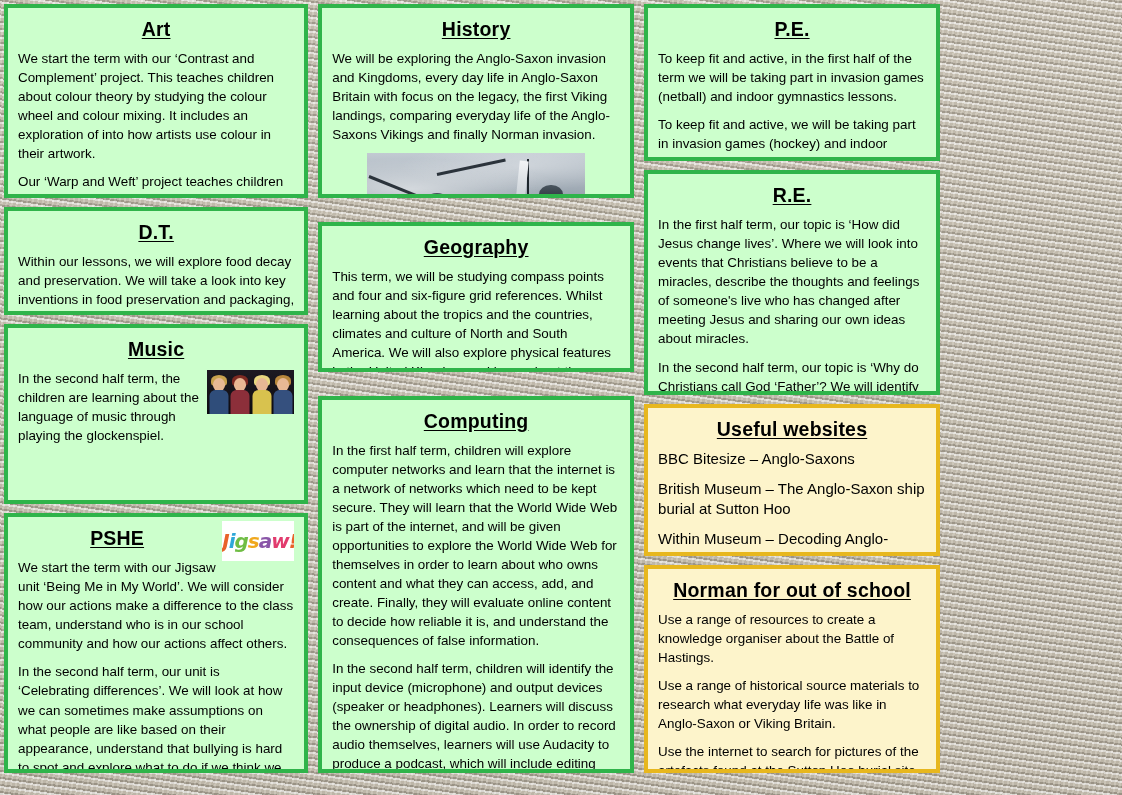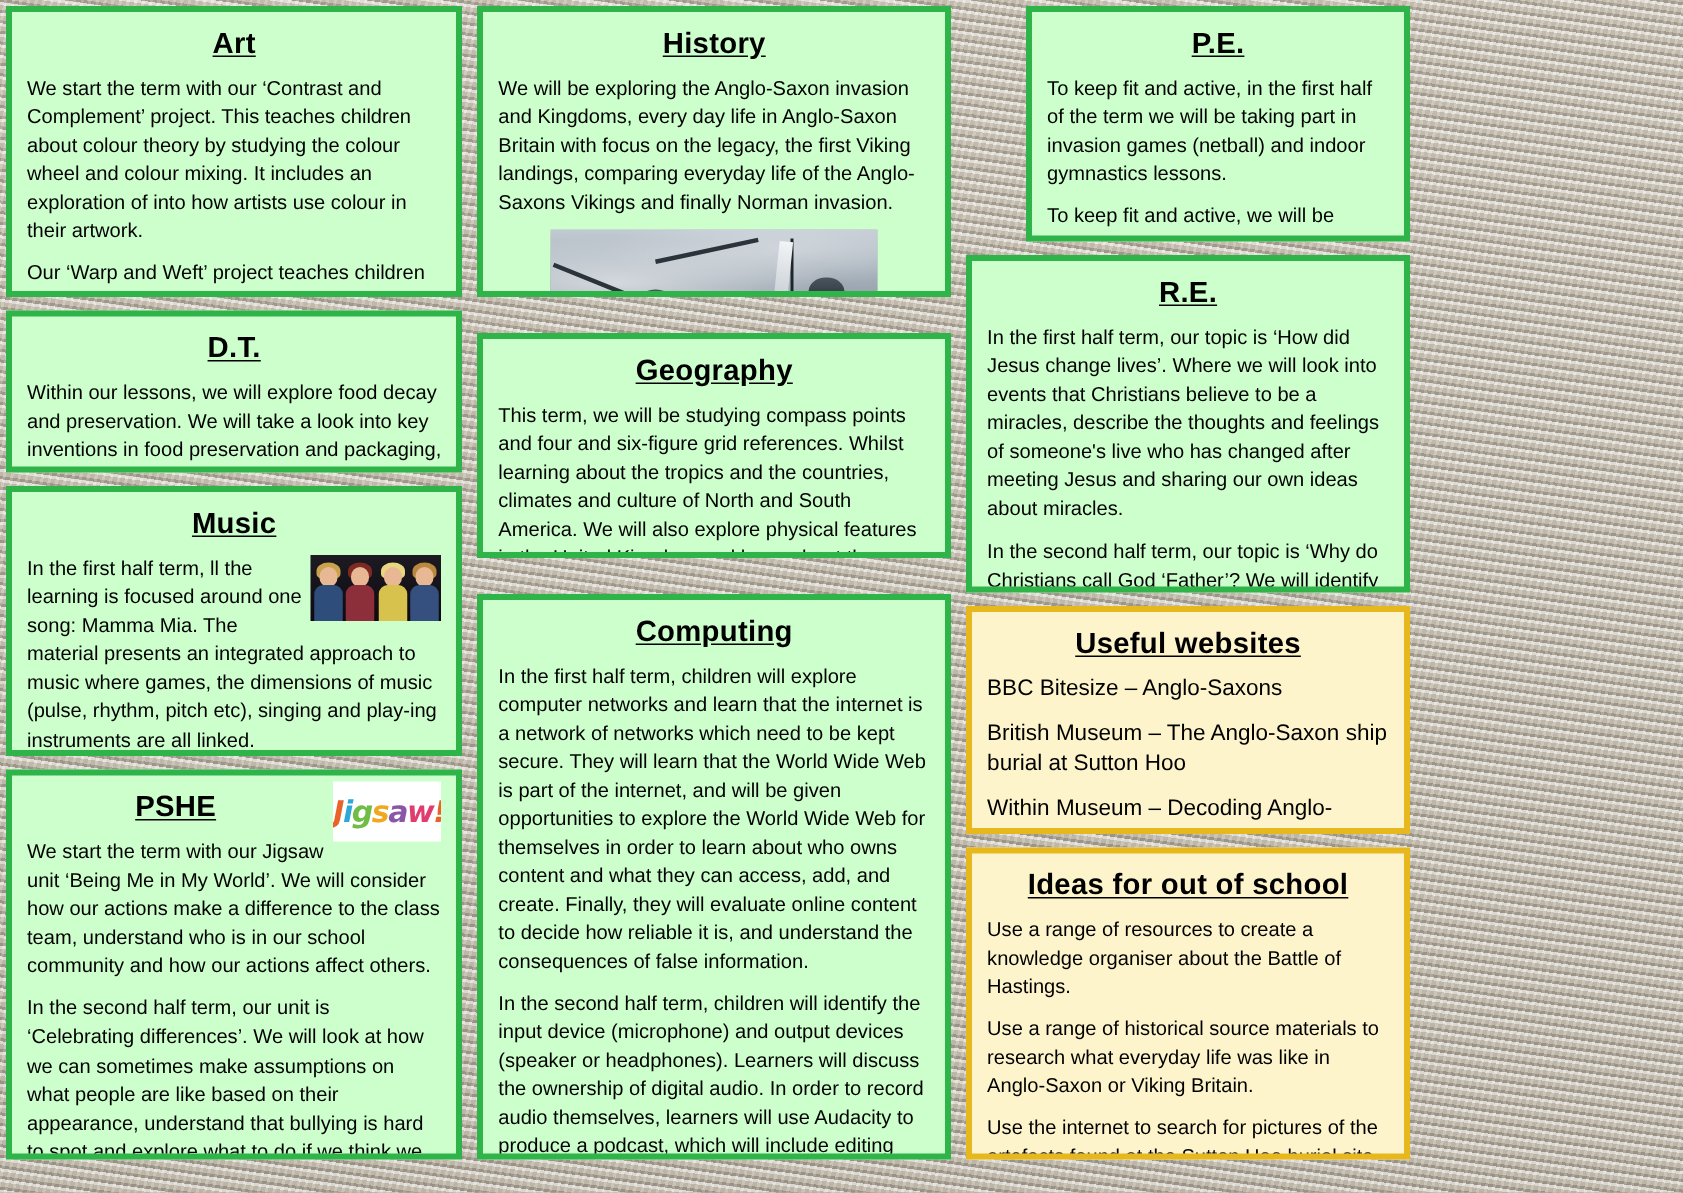--- a/index.html
+++ b/index.html
@@ -77,21 +77,21 @@
   
   .card-art      { height: 219px; }
   .card-dt       { height: 121px; }
   .card-music    { height: 203px; }
   .card-pshe     { flex: 1 1 auto; }
 
   .card-history  { height: 237px; }
   .card-geography{ height: 181px; }
   .card-computing{ flex: 1 1 auto; }
 
-  .card-pe       { height: 171px; margin-left: 40px; }
+  .card-pe       { height: 171px; }
   .card-re       { height: 245px; }
   .card-websites { height: 165px; }
   .card-ideas    { flex: 1 1 auto; }
 
   
   .viking-photo {
     width: 218px;
     height: 98px;
     margin: 4px auto 0 auto;
     position: relative;
@@ -260,21 +260,20 @@
             <div class="hair"></div>
             <div class="head"></div>
             <div class="body"></div>
           </div>
         <div class="member m4">
             <div class="hair"></div>
             <div class="head"></div>
             <div class="body"></div>
           </div>
       </div>
-      <p>In the first half term, ll the learning is   focused around one song:  Mamma Mia. The material presents an integrated approach to music where games, the dimensions of music (pulse, rhythm, pitch etc), singing and play-ing instruments are all linked.</p>
       <p>In the second half term, the children are learning about the language of music through playing the glockenspiel.</p>
     </section>
 
     <section class="card card-pshe">
       <div class="jigsaw-logo">
         <span class="word">
           <span>J</span><span>i</span><span>g</span><span>s</span><span>a</span><span>w</span><span>!</span>
         </span>
       </div>
       <h2>PSHE</h2>
@@ -338,20 +337,20 @@
     <section class="card yellow card-websites links">
       <h2>Useful websites</h2>
       <p>BBC Bitesize – Anglo-Saxons</p>
       <p>British Museum – The Anglo-Saxon ship burial at Sutton Hoo</p>
       <p>Within Museum – Decoding Anglo-Saxon art</p>
       <p>BBC Bitesize – Vikings</p>
 
     </section>
 
     <section class="card yellow card-ideas">
-      <h2>Ideas for out of school</h2>
+      <h2>Norman for out of school</h2>
       <p>Use a range of resources to create a knowledge organiser about the Battle of Hastings.</p>
       <p>Use a range of historical source materials to research what everyday life was like in Anglo-Saxon or Viking Britain.</p>
       <p>Use the internet to search for pictures of the artefacts found at the Sutton Hoo burial site.</p>
     </section>
 
   </div>
 </div>
 
 </body></html>

